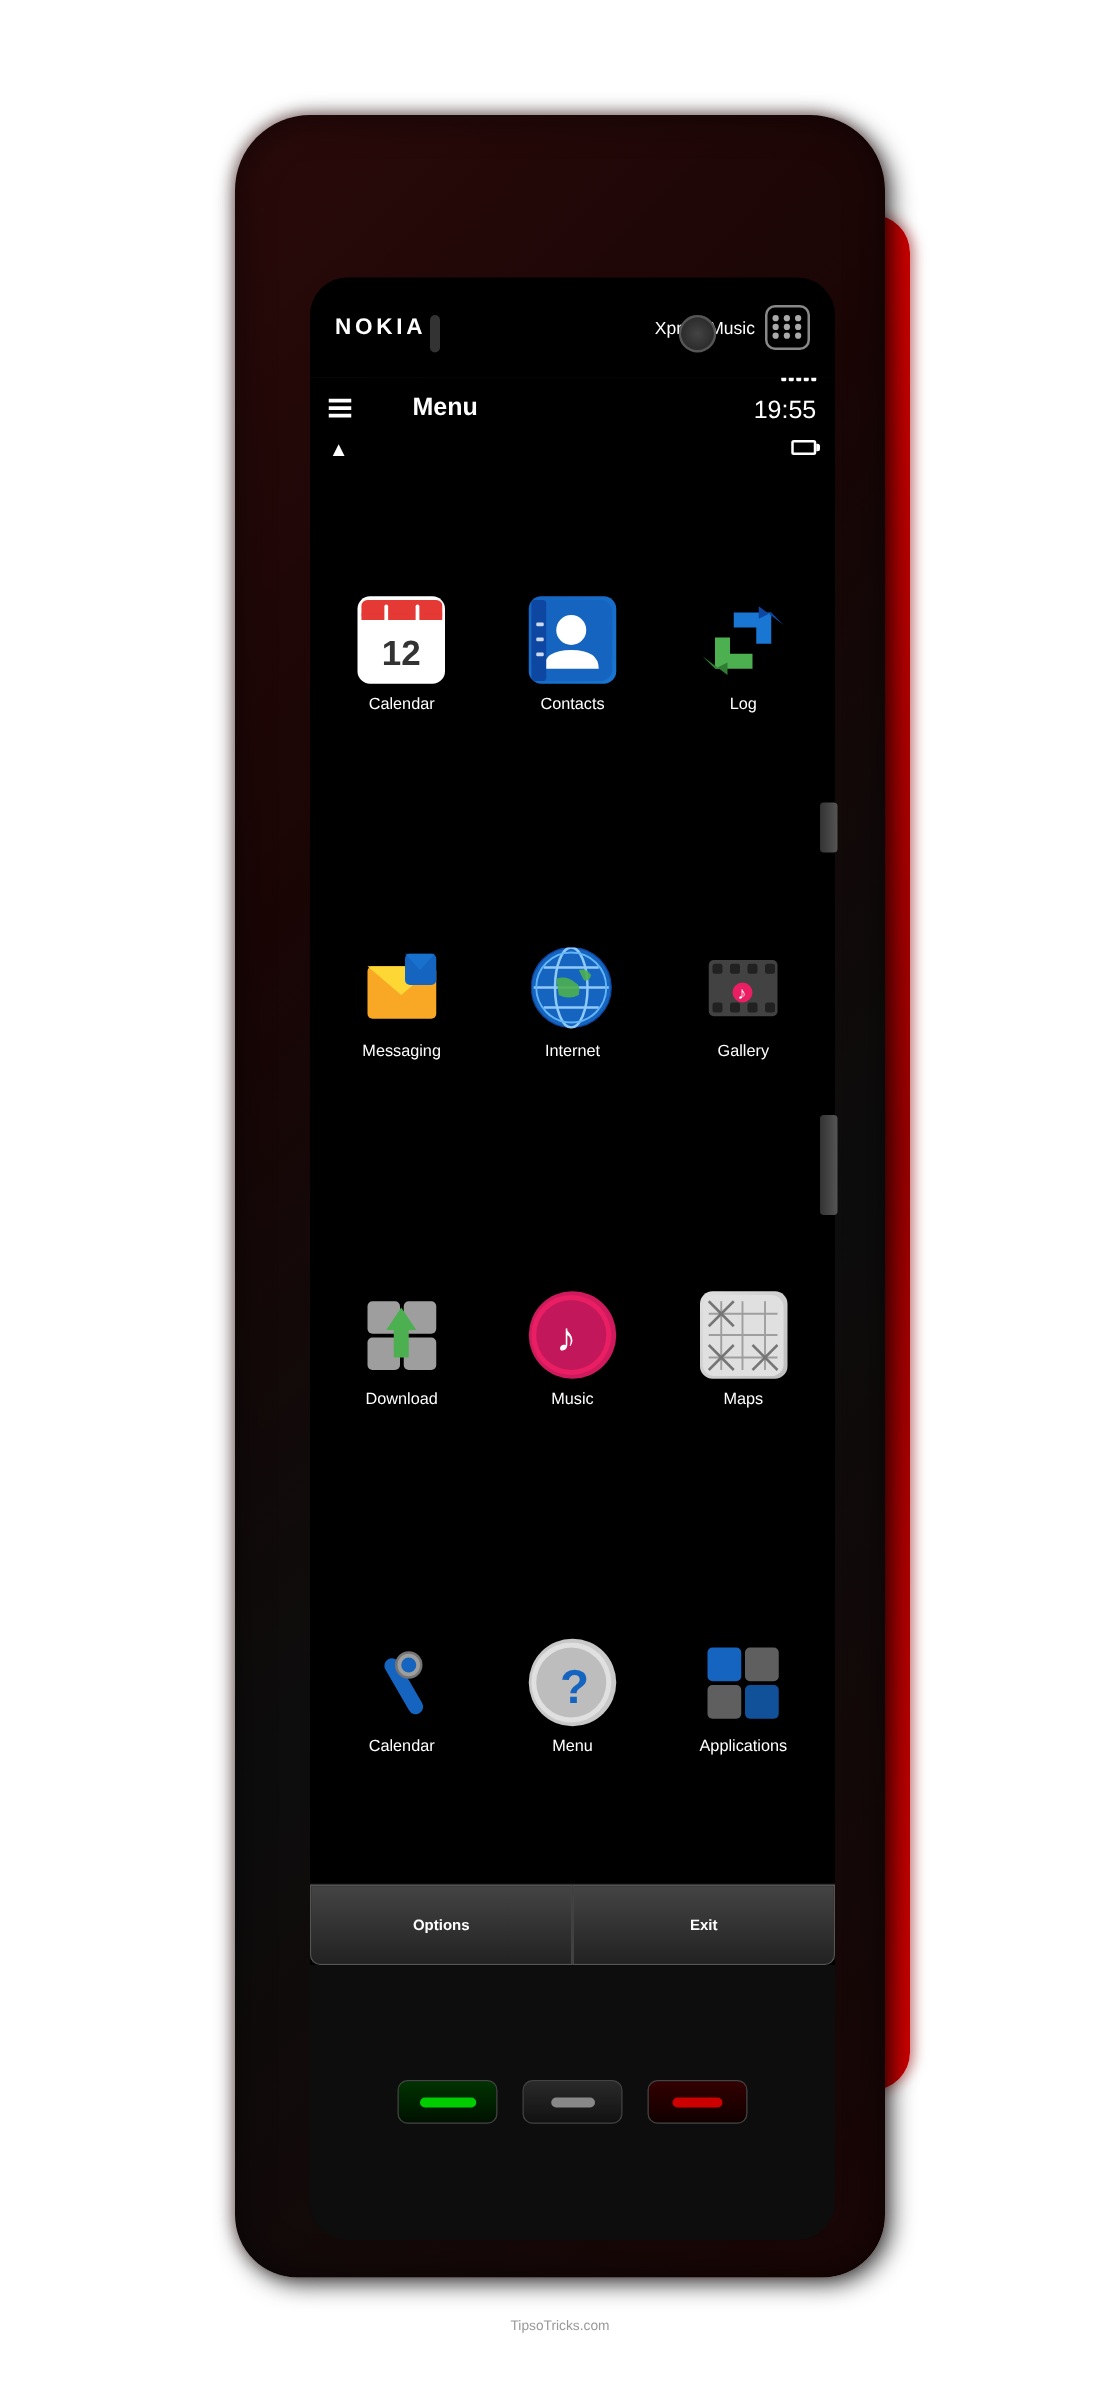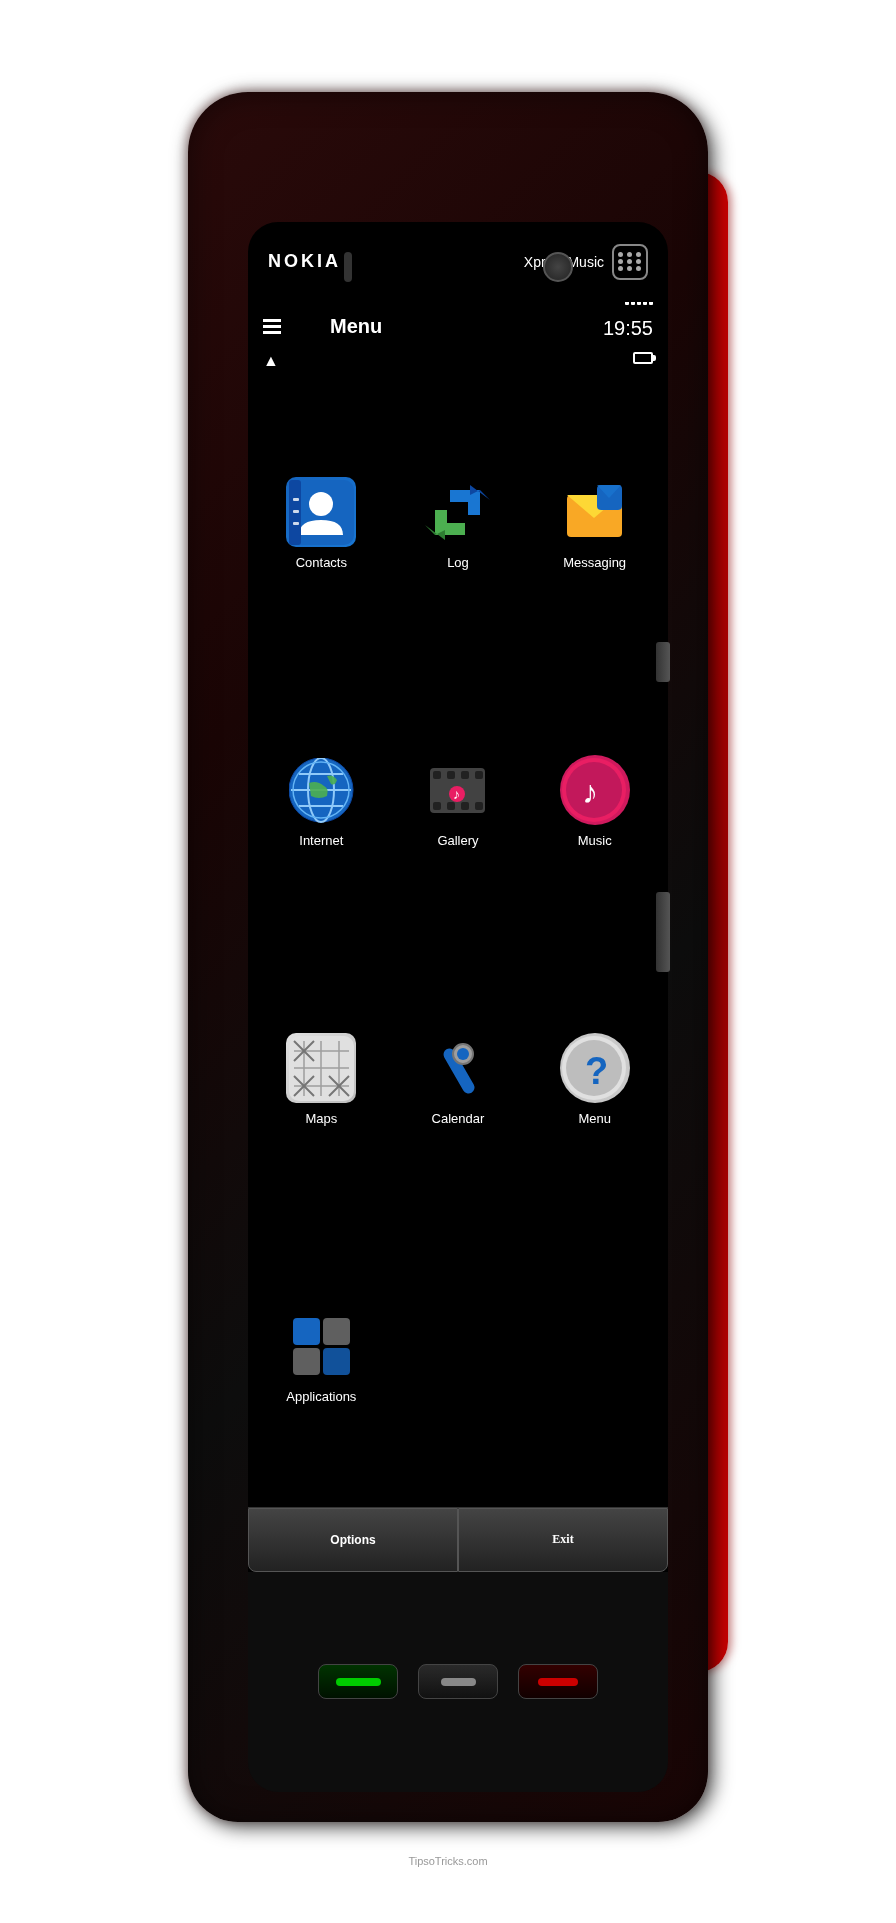--- a/index.html
+++ b/index.html
@@ -282,21 +282,20 @@
       cursor: pointer;
       border: 1px solid #555;
     }
 
     .soft-key:first-child {
       border-radius: 0 0 0 8px;
     }
 
     .soft-key:last-child {
       border-radius: 0 0 8px 0;
-      font-family: Liberation Serif, serif;
     }
 
     .soft-key-label {
       color: #ffffff;
       font-size: 12px;
       font-weight: bold;
     }
 
     
     .bottom-area {
@@ -510,20 +509,33 @@
             <div class="battery-icon"></div>
           </div>
         </div>
 
         <div style="padding: 0 15px 5px; color:#fff; font-size:16px;">
           <span>▲</span>
         </div>
 
         <div class="app-grid">
 
+          <div class="app-item">
+            <div class="app-icon icon-calendar">
+              <svg width="65" height="65" viewBox="0 0 65 65">
+                <rect x="0" y="0" width="65" height="65" rx="10" fill="white"></rect>
+                <rect x="0" y="0" width="65" height="16" rx="5" fill="#e53935"></rect>
+                <rect x="0" y="11" width="65" height="5" fill="#e53935"></rect>
+                <text x="32" y="52" text-anchor="middle" font-size="28" font-weight="bold" fill="#333">12</text>
+                <line x1="20" y1="5" x2="20" y2="18" stroke="white" stroke-width="3" stroke-linecap="round"></line>
+                <line x1="45" y1="5" x2="45" y2="18" stroke="white" stroke-width="3" stroke-linecap="round"></line>
+              </svg>
+            </div>
+            <span class="app-label">Calendar</span>
+          </div>
 
           <div class="app-item">
             <div class="app-icon icon-contacts">
               <svg width="65" height="65" viewBox="0 0 65 65">
                 <rect x="0" y="0" width="65" height="65" rx="10" fill="#1565c0"></rect>
                 <circle cx="32" cy="24" r="12" fill="white"></circle>
                 <path d="M10 55 Q10 40 32 40 Q54 40 54 55" fill="white"></path>
                 <rect x="0" y="0" width="12" height="65" rx="3" fill="#0d47a1"></rect>
                 <rect x="4" y="18" width="6" height="3" rx="1" fill="white" opacity="0.8"></rect>
                 <rect x="4" y="30" width="6" height="3" rx="1" fill="white" opacity="0.8"></rect>
@@ -594,20 +606,34 @@
                 <rect x="36" y="44" width="8" height="8" rx="2" fill="#212121"></rect>
                 <rect x="50" y="44" width="8" height="8" rx="2" fill="#212121"></rect>
 
                 <circle cx="32" cy="36" r="8" fill="#e91e63"></circle>
                 <text x="28" y="41" font-size="14" fill="white">♪</text>
               </svg>
             </div>
             <span class="app-label">Gallery</span>
           </div>
 
+          <div class="app-item">
+            <div class="app-icon icon-download">
+              <svg width="65" height="65" viewBox="0 0 65 65">
+
+                <rect x="5" y="5" width="26" height="26" rx="4" fill="#9e9e9e"></rect>
+                <rect x="34" y="5" width="26" height="26" rx="4" fill="#9e9e9e"></rect>
+                <rect x="5" y="34" width="26" height="26" rx="4" fill="#9e9e9e"></rect>
+                <rect x="34" y="34" width="26" height="26" rx="4" fill="#9e9e9e"></rect>
+
+                <polygon points="32,10 20,28 26,28 26,50 38,50 38,28 44,28" fill="#4caf50"></polygon>
+              </svg>
+            </div>
+            <span class="app-label">Download</span>
+          </div>
 
           <div class="app-item">
             <div class="app-icon icon-music">
               <svg width="65" height="65" viewBox="0 0 65 65">
                 <circle cx="32" cy="32" r="32" fill="#e91e63"></circle>
                 <circle cx="32" cy="32" r="28" fill="#c2185b"></circle>
                 <text x="20" y="45" font-size="32" fill="white">♪</text>
               </svg>
             </div>
             <span class="app-label">Music</span>

